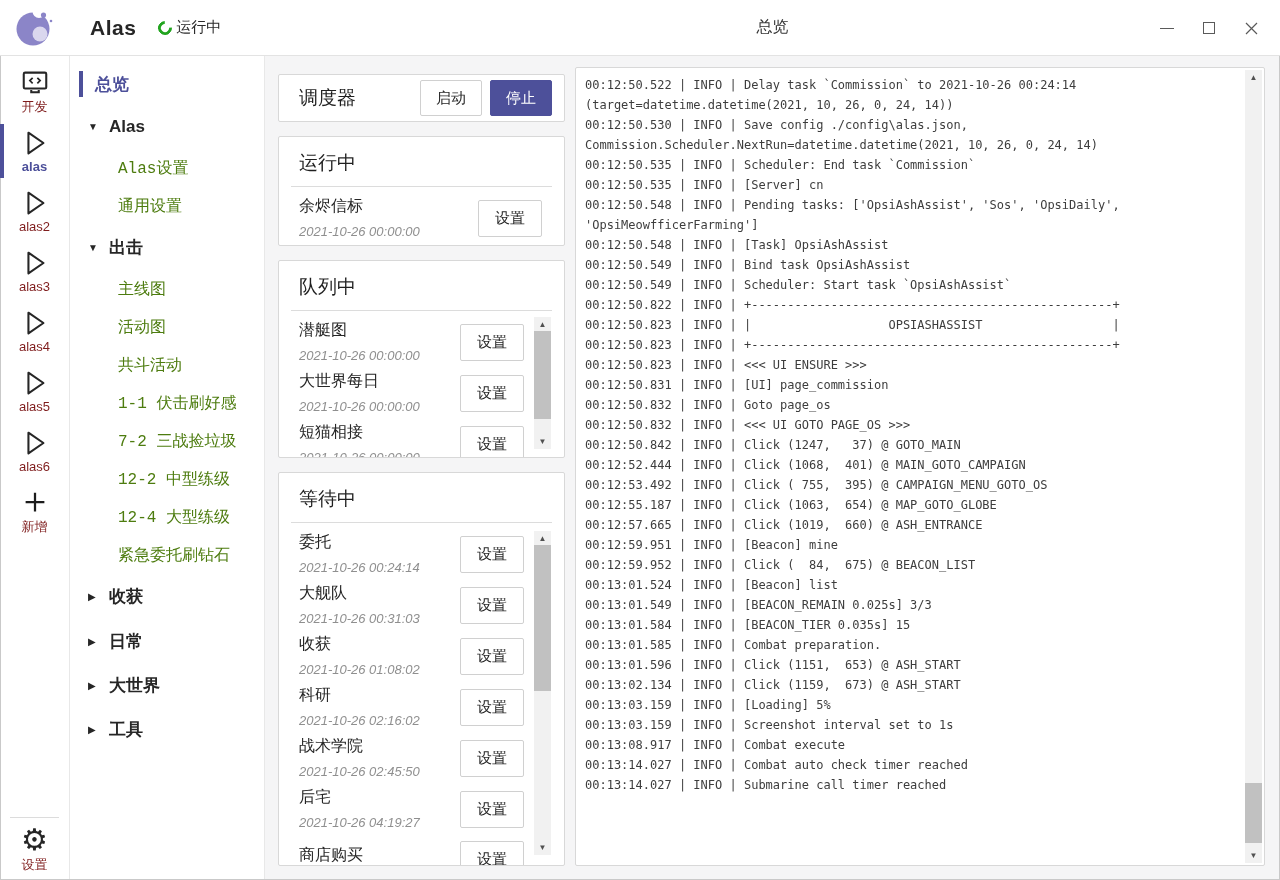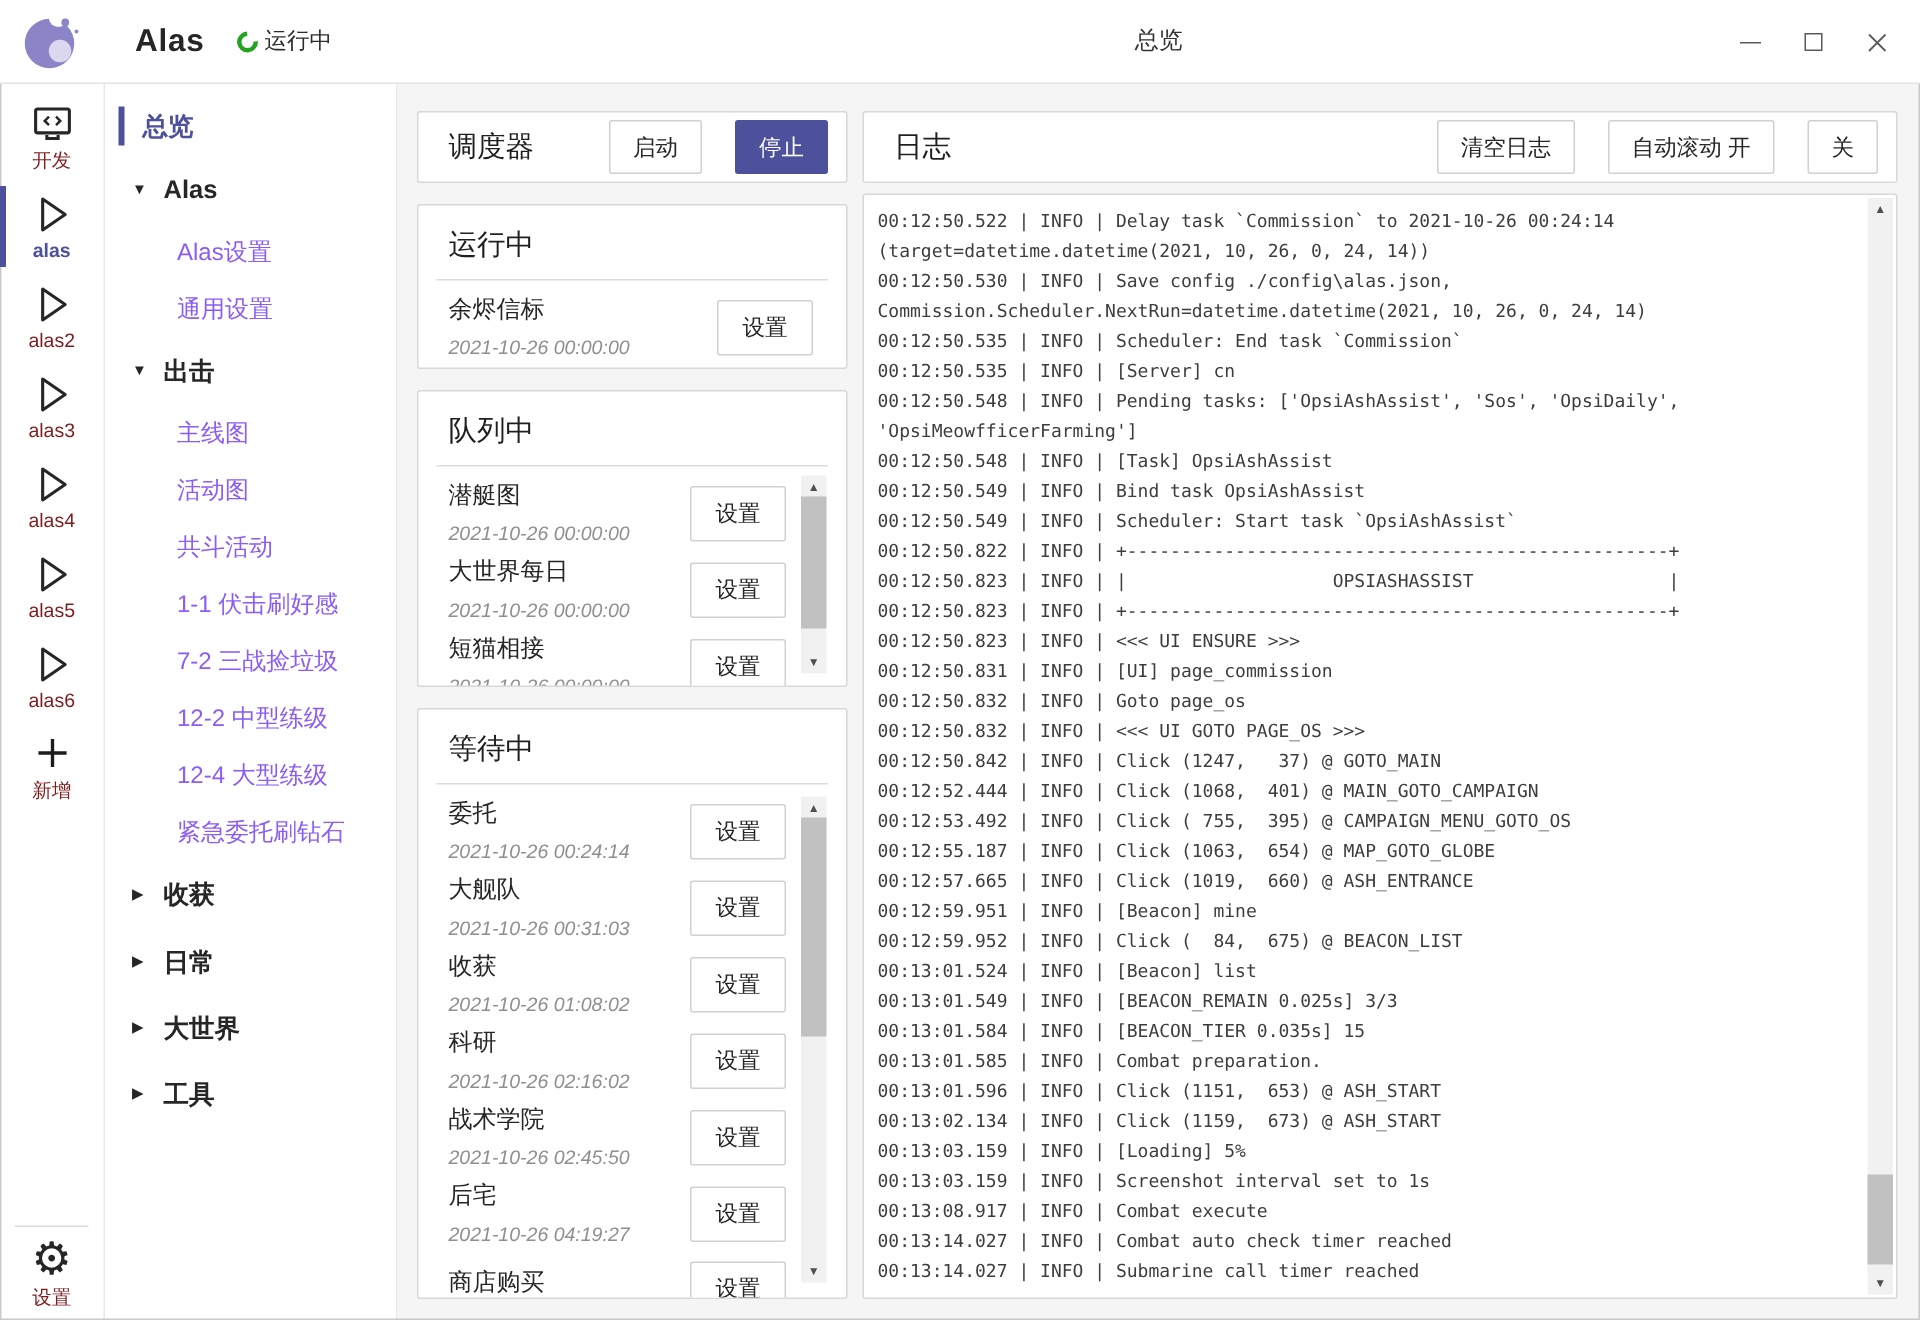--- a/index.html
+++ b/index.html
@@ -37,31 +37,31 @@
   .nav1-item .gear { font-size:30px; line-height:30px; color:#262626; }
   
   .nav2 { width:195px; border-right:1px solid #e8e8e8; padding-top:8px; }
   .nv-link { height:40px; display:flex; align-items:center; padding-left:25px; font-size:17px;
     position:relative; cursor:pointer; }
   .nv-link.active { color:var(--accent); font-weight:bold; }
   .nv-link.active::before { content:""; position:absolute; left:9px; top:7px; bottom:7px; width:4px; background:var(--accent); }
   .nv-group { height:45px; display:flex; align-items:center; padding-left:18px; font-size:17px; font-weight:bold;
     color:#262626; cursor:pointer; }
   .nv-group .caret { font-size:10px; width:14px; margin-right:7px; color:#262626; }
-  .nv-item { height:38px; display:flex; align-items:center; padding-left:48px; font-size:16px; color:#8b5cf6; cursor:pointer; }
+  .nv-item { height:38px; display:flex; align-items:center; padding-left:48px; font-size:16px; color:#4d7c0f; cursor:pointer;font-family:Liberation Mono, monospace; }
   
   .main { flex:1; background:#f5f5f6; padding:18px 15px 14px 13px; display:flex; }
   .col-mid { width:287px; flex:none; display:flex; flex-direction:column; }
   .col-log { flex:1; margin-left:10px; display:flex; flex-direction:column; }
   .card { background:#fff; border:1px solid #d8d8d8; border-radius:2px; margin-bottom:14px; position:relative; }
   .bar-card { height:48px; display:flex; align-items:center; padding:0 12px 0 20px; flex:none; }
   .bar-title { font-size:19px; color:#1f1f1f; }
   .bar-spacer { flex:1; }
   .btn { height:36px; display:inline-flex; align-items:center; padding:0 15px; background:#fff;
-    border:1px solid #d0d0d0; border-radius:2px; font-size:15px; color:#262626; cursor:pointer; margin-left:22px; }
+    border:1px solid #d0d0d0; border-radius:2px; font-size:15px; color:#262626; cursor:pointer; margin-left:8px; }
   .btn-primary { background:var(--accent); border-color:var(--accent); color:#fff; }
   .card-title { font-size:19px; color:#1f1f1f; padding:13px 20px 10px; }
   .divider { border-bottom:1px solid #dcdcdc; margin:0 12px; }
   .task-list { padding:3px 40px 4px 20px; overflow:hidden; }
   .task-list.no-scroll { padding-right:22px; }
   .task-row { display:flex; justify-content:space-between; align-items:center; min-height:50px; padding:6px 0 2px; }
   .task-name { font-size:16px; color:#262626; }
   .task-time { font-size:13px; color:#8f8f8f; margin-top:7px;font-style:italic; }
   .btn-settings { height:37px; display:inline-flex; align-items:center; padding:0 16px; background:#fff;
     border:1px solid #d0d0d0; border-radius:2px; font-size:15px; color:#262626; cursor:pointer; flex:none; margin-top:1px; }
@@ -351,27 +351,20 @@
         </div>
         <div class="sbar sb-wait">
           <div class="s-arrow s-up">▲</div>
           <div class="s-thumb" style="top:14px; height:146px;"></div>
           <div class="s-arrow s-down">▼</div>
         </div>
       </div>
     </div>
 
     <div class="col-log">
-      <div class="card bar-card">
-        <div class="bar-title">日志</div>
-        <div class="bar-spacer"></div>
-        <div class="btn">清空日志</div>
-        <div class="btn">自动滚动 开</div>
-        <div class="btn">关</div>
-      </div>
       <div class="log-body">
         <div class="log-line">00:12:50.522 | INFO | Delay task `Commission` to 2021-10-26 00:24:14</div>
         <div class="log-line">(target=datetime.datetime(2021, 10, 26, 0, 24, 14))</div>
         <div class="log-line">00:12:50.530 | INFO | Save config ./config\alas.json,</div>
         <div class="log-line">Commission.Scheduler.NextRun=datetime.datetime(2021, 10, 26, 0, 24, 14)</div>
         <div class="log-line">00:12:50.535 | INFO | Scheduler: End task `Commission`</div>
         <div class="log-line">00:12:50.535 | INFO | [Server] cn</div>
         <div class="log-line">00:12:50.548 | INFO | Pending tasks: ['OpsiAshAssist', 'Sos', 'OpsiDaily',</div>
         <div class="log-line">'OpsiMeowfficerFarming']</div>
         <div class="log-line">00:12:50.548 | INFO | [Task] OpsiAshAssist</div>

